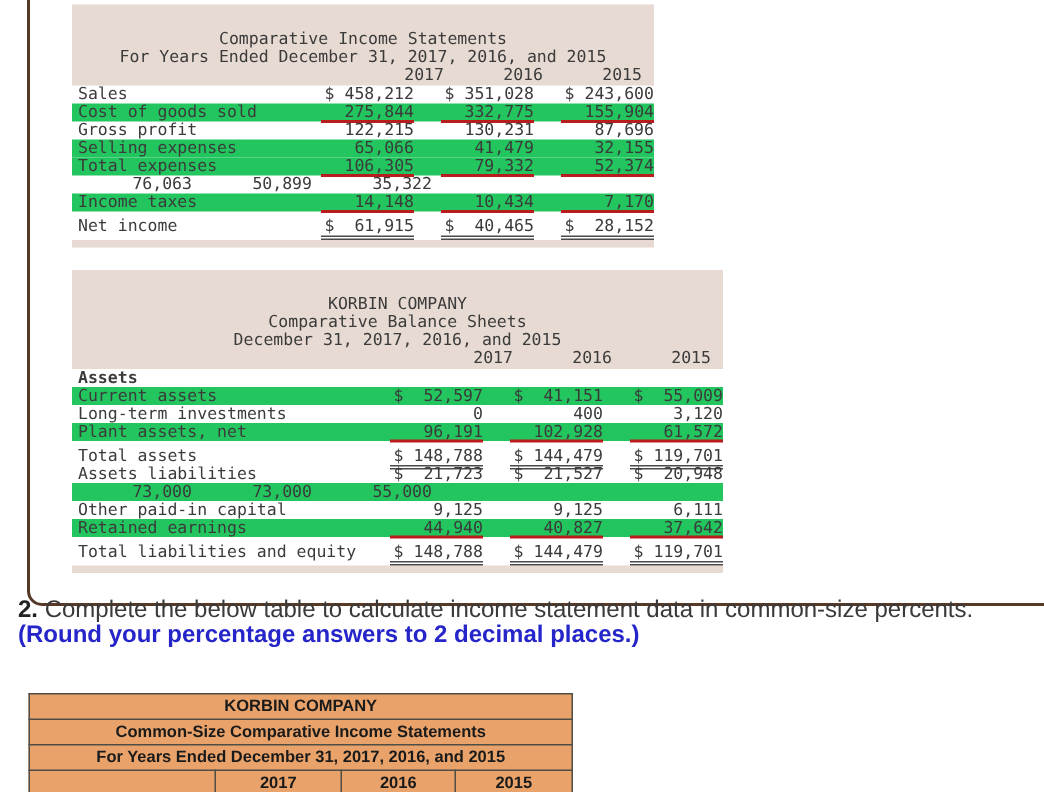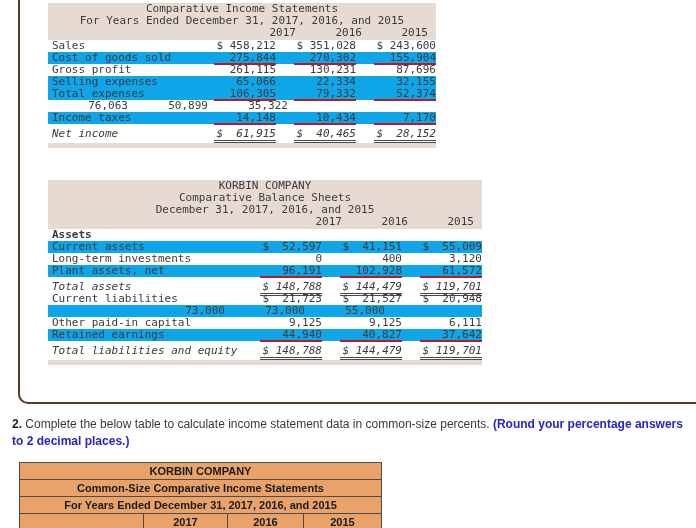--- a/index.html
+++ b/index.html
@@ -24,52 +24,52 @@
   
   .fin {
     position: absolute;
     font-family: "DejaVu Sans Mono", monospace;
     font-size: 11px;
     line-height: 12px;
     color: #3b3b3b;
   }
   .fin-head {
     background: #e6dad2;
-    padding-top: 0;
+    padding-top: 17px;
   }
   .fin-head .t { text-align: center; height: 12px; }
   .years { display: flex; height: 13px; }
   .years .lbl { flex: 1; }
   .years .yr {
     width: 62px; margin-left: 4px;
     text-align: right; padding-right: 8px;
     box-sizing: border-box;
   }
   .row { display: flex; height: 12px; align-items: flex-start; }
   .row .lbl { flex: 1; padding-left: 4px; white-space: pre; }
   .row .val {
     width: 62px; margin-left: 18px;
     text-align: right; white-space: pre;
     box-sizing: border-box; height: 12px;
   }
-  .row.stripe { background: #0ea5e9; justify-content: center; }
+  .row.stripe { background: #22c55e; }
   .row.bold .lbl { font-weight: bold; }
-  .row.mt { margin-top: 4px; font-style: italic; }
+  .row.mt { margin-top: 4px; }
   .row.u1 .val { border-bottom: 2px solid #b91c1c; height: 13px; }
   .row.u2 .val { border-bottom: 3px double #4a4a4a; height: 15px; }
   .fin-foot { height: 5px; background: #e6dad2; margin-top: 3px; }
 
   .income-statement { left: 48px; top: 3px; width: 388px; }
   .balance-sheet    { left: 48px; top: 180px; width: 434px; }
 
   
   .instruction {
     position: absolute;
-    left: 12px; top: 416px; width: 682px;
-    font-size: 12px; line-height: 17px;
+    left: 12px; top: 398px; width: 682px;
+    font-size: 16px; line-height: 17px;
     color: #3a3a3a;
   }
   .instruction .num { font-weight: bold; color: #222; }
   .instruction .hl { font-weight: bold; color: #2525c9; }
 
   
   .cs-table {
     position: absolute;
     left: 19px; top: 462px;
     border-collapse: collapse;
@@ -108,33 +108,33 @@
 
     <div class="row">
       <div class="lbl">Sales</div>
       <div class="val">$ 458,212</div>
       <div class="val">$ 351,028</div>
       <div class="val">$ 243,600</div>
     </div>
     <div class="row stripe u1">
       <div class="lbl">Cost of goods sold</div>
       <div class="val">275,844</div>
-      <div class="val">270,302</div>
+      <div class="val">332,775</div>
       <div class="val">155,904</div>
     </div>
     <div class="row">
       <div class="lbl">Gross profit</div>
-      <div class="val">261,115</div>
+      <div class="val">122,215</div>
       <div class="val">130,231</div>
       <div class="val">87,696</div>
     </div>
     <div class="row stripe">
       <div class="lbl">Selling expenses</div>
       <div class="val">65,066</div>
-      <div class="val">22,334</div>
+      <div class="val">41,479</div>
       <div class="val">32,155</div>
     </div>
     <div class="row stripe u1">
       <div class="lbl">Total expenses</div>
       <div class="val">106,305</div>
       <div class="val">79,332</div>
       <div class="val">52,374</div>
     </div>
     <div class="row">
       <div class="val">76,063</div>
@@ -193,21 +193,21 @@
       <div class="val">102,928</div>
       <div class="val">61,572</div>
     </div>
     <div class="row mt u2">
       <div class="lbl">Total assets</div>
       <div class="val">$ 148,788</div>
       <div class="val">$ 144,479</div>
       <div class="val">$ 119,701</div>
     </div>
     <div class="row">
-      <div class="lbl">Current liabilities</div>
+      <div class="lbl">Assets liabilities</div>
       <div class="val">$  21,723</div>
       <div class="val">$  21,527</div>
       <div class="val">$  20,948</div>
     </div>
     <div class="row stripe">
       <div class="val">73,000</div>
       <div class="val">73,000</div>
       <div class="val">55,000</div>
     </div>
     <div class="row">

